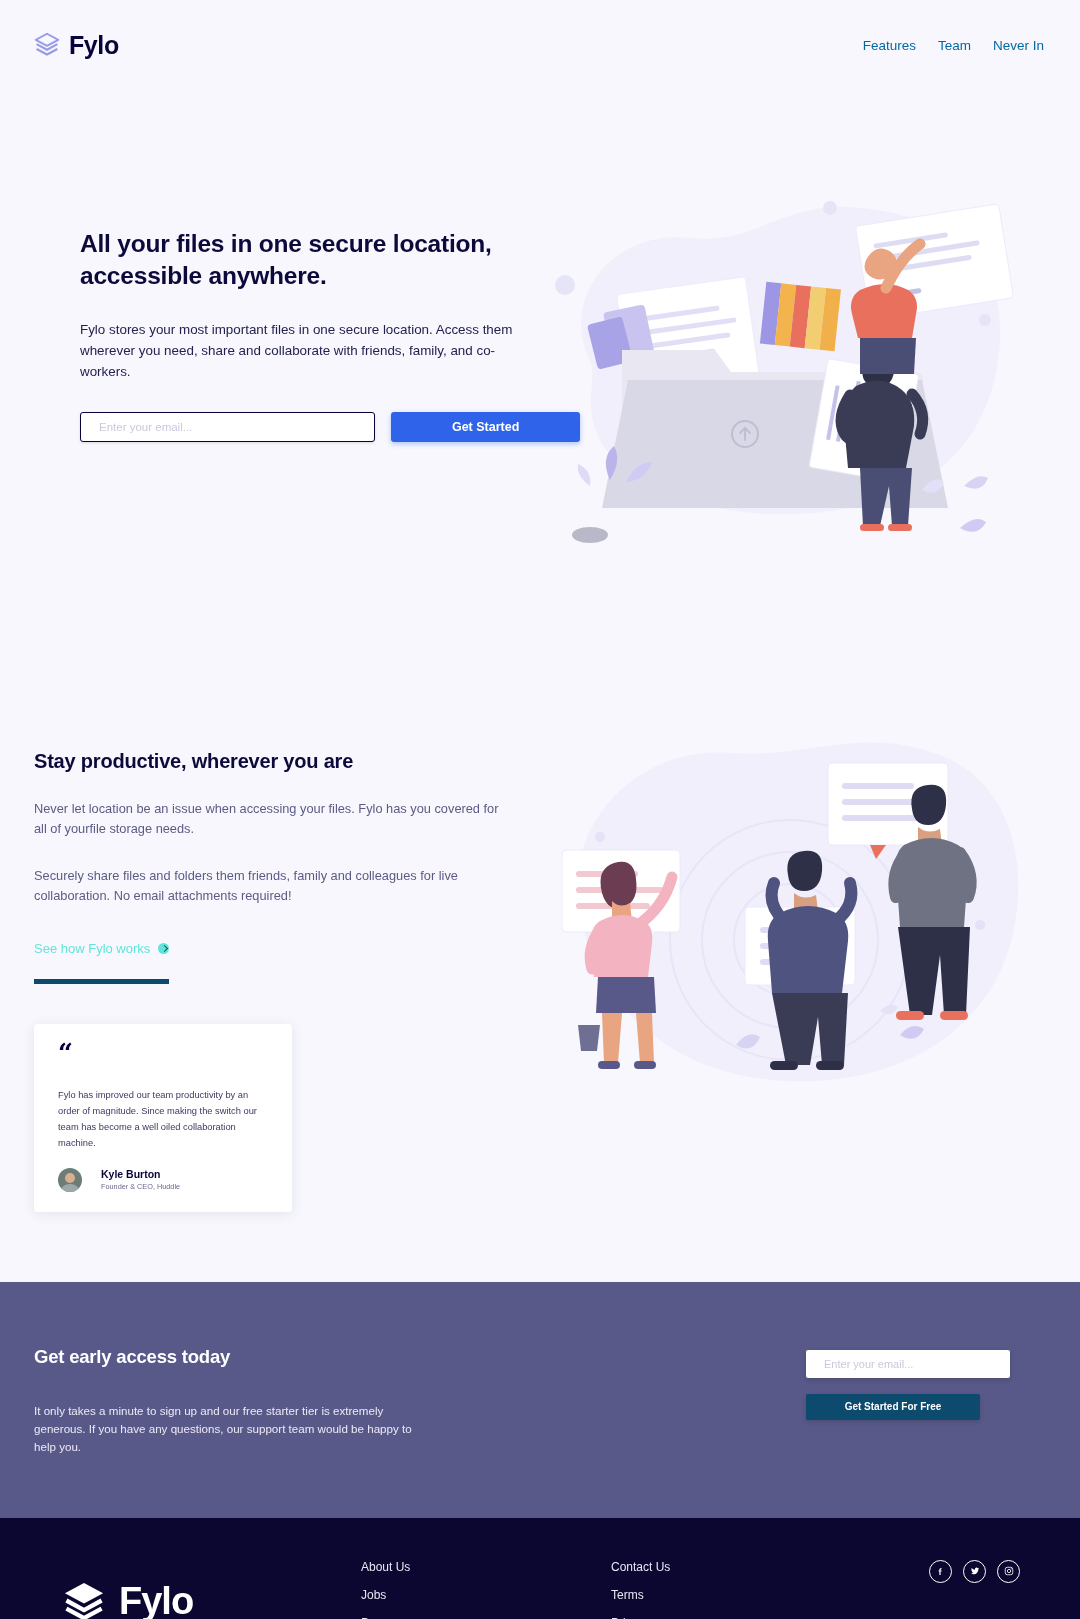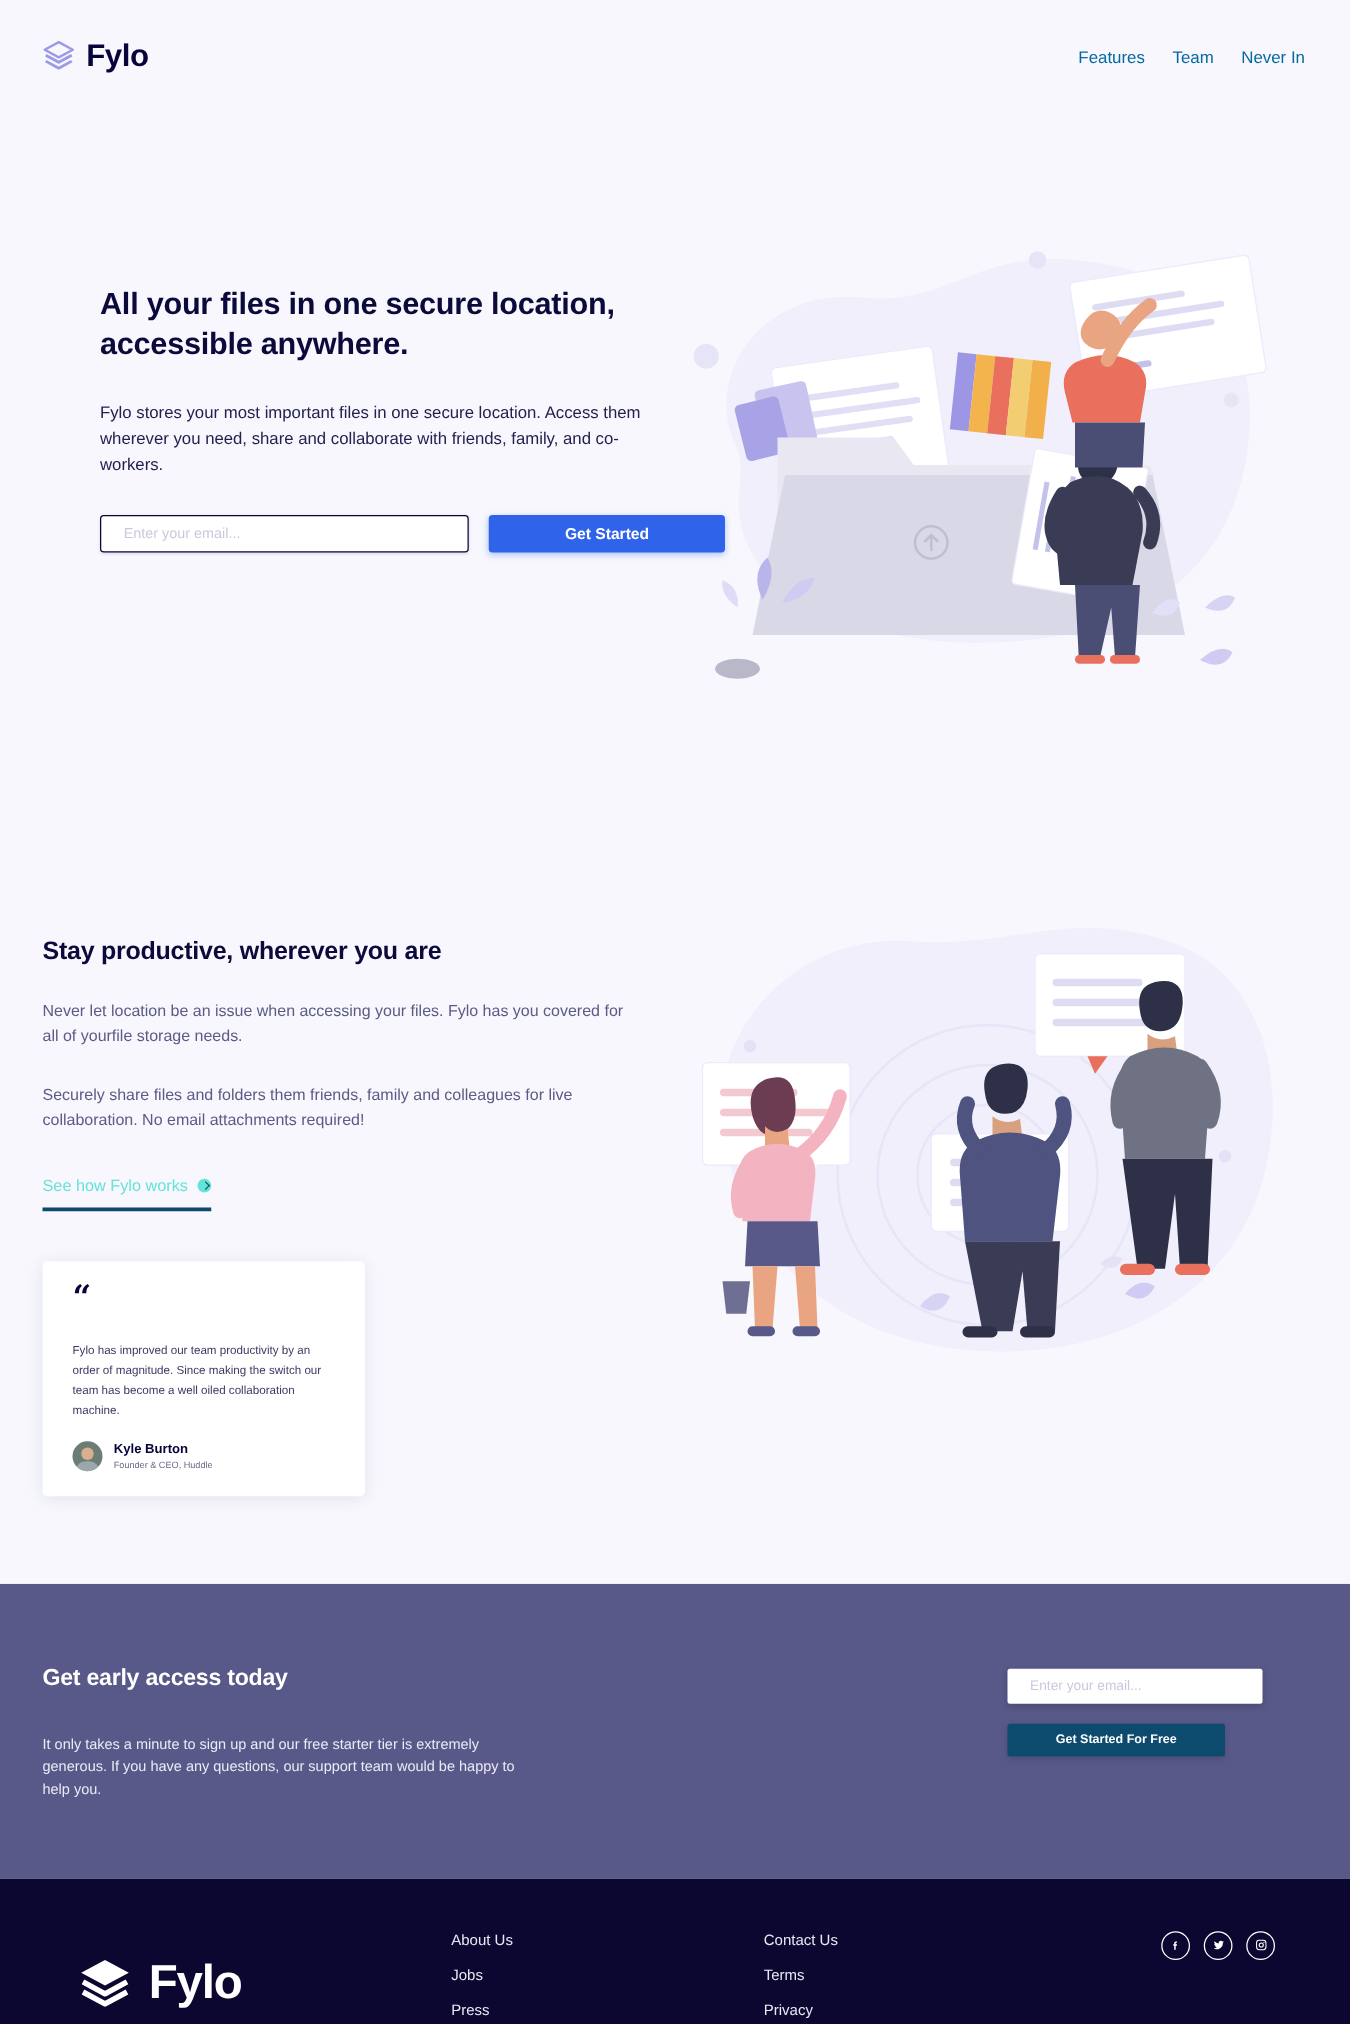--- a/index.html
+++ b/index.html
@@ -70,23 +70,23 @@
   }
   .productive-inner { width: 500px; }
   .productive h2 {
     font-size: 20px; font-weight: 700; color: #0b0a3b; letter-spacing: -0.2px;
   }
   .productive p {
     margin-top: 26px; font-size: 12.8px; line-height: 1.6; color: #5c5b85; max-width: 470px;
   }
   .how-link {
     display: inline-flex; align-items: center; gap: 8px;
-    margin-top: 34px; padding-bottom: 10px;
+    margin-top: 34px; padding-bottom: 23px;
     color: #65e2d9; font-size: 13px; text-decoration: none;
-    border-bottom: 3px solid #0c4a6e;
+    border-bottom: 5px solid #0c4a6e;
   }
   .how-link .arrow-circle {
     width: 11px; height: 11px; border-radius: 50%; background: #65e2d9;
     display: inline-block; position: relative;
   }
   .how-link .arrow-circle:after {
     content: ""; position: absolute; left: 3.3px; top: 3.3px;
     width: 4px; height: 4px; border-top: 1.2px solid #0b5c59; border-right: 1.2px solid #0b5c59;
     transform: rotate(45deg);
   }
@@ -94,21 +94,21 @@
     margin-top: 40px; width: 258px; background: #fff; border-radius: 4px;
     padding: 22px 24px 20px 24px;
     box-shadow: 0 2px 12px rgba(56,56,110,0.10);
   }
   .quote-mark {
     font-family: "DejaVu Serif", serif;
     font-size: 26px; font-weight: 700; color: #07043b; line-height: 0.6;
     display: block; height: 18px;
   }
   .quote-text { margin-top: 24px; font-size: 9.3px; line-height: 1.72; color: #3b3a62; }
-  .quote-author { margin-top: 16px; display: flex; align-items: center; gap: 9px; }
+  .quote-author { margin-top: 16px; display: flex; align-items: center; gap: 19px; }
   .avatar {
     width: 24px; height: 24px; border-radius: 50%; overflow: hidden;
     background: #6b7d74; position: relative; flex: none;
   }
   .avatar .face {
     position: absolute; left: 50%; top: 5px; transform: translateX(-50%);
     width: 10px; height: 10px; border-radius: 50%; background: #d8b091;
   }
   .avatar .body {
     position: absolute; left: 50%; bottom: -5px; transform: translateX(-50%);

